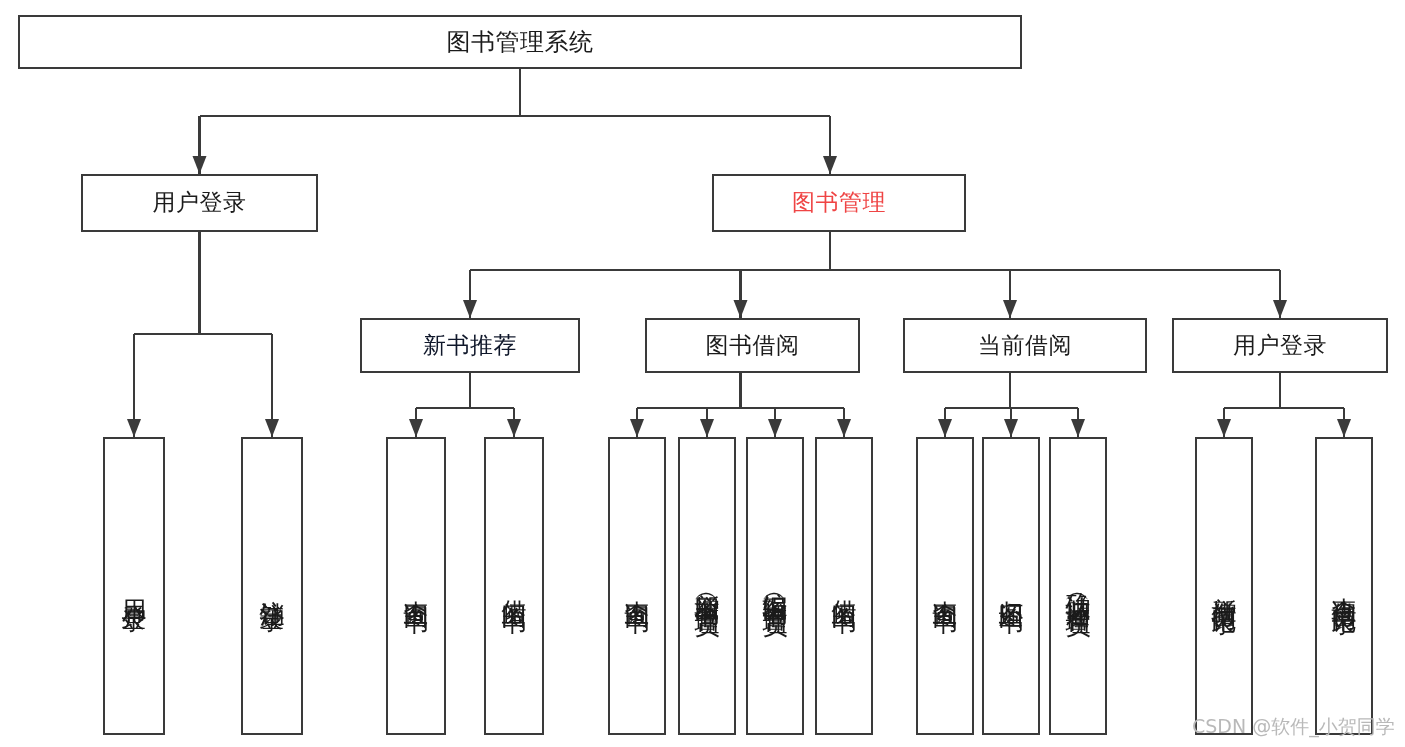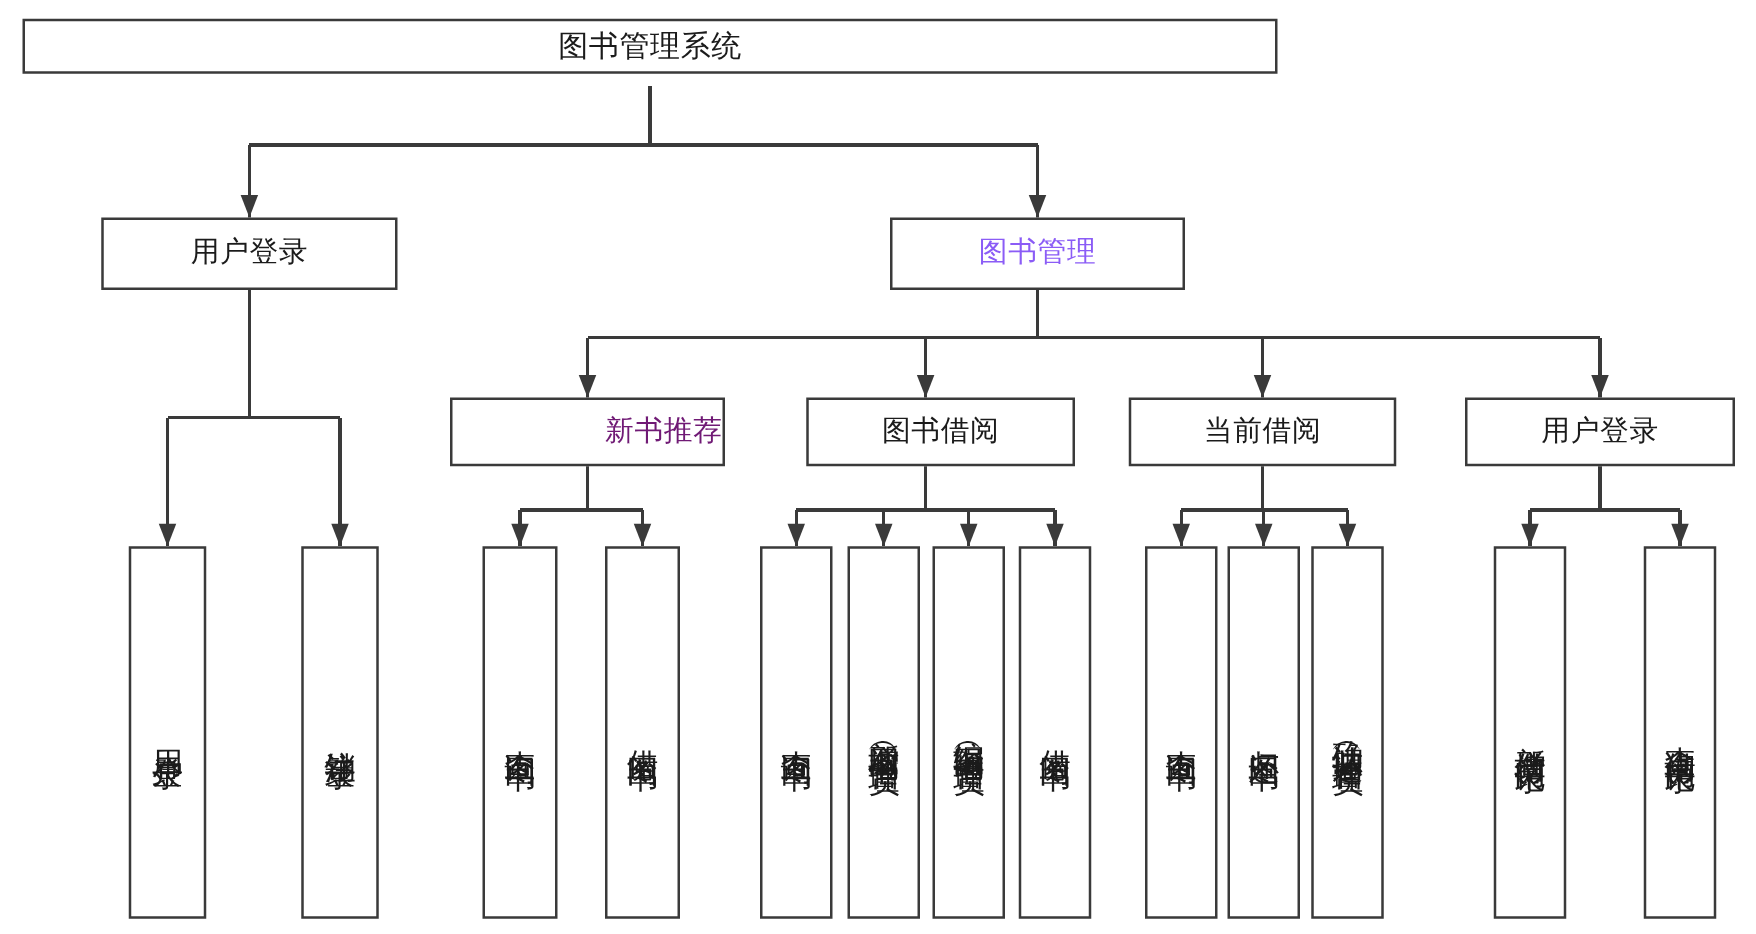--- a/index.html
+++ b/index.html
@@ -124,36 +124,36 @@
       <line x1="1078" y1="408" x2="1078" y2="437" stroke="#3a3a3a" stroke-width="2.5" shape-rendering="crispEdges"></line>
       <path d="M 1071 419 L 1085 419 L 1078 437 Z" fill="#3a3a3a"></path>
       <line x1="1280" y1="373" x2="1280" y2="408" stroke="#3a3a3a" stroke-width="2.5" shape-rendering="crispEdges"></line>
       <line x1="1224" y1="408" x2="1344" y2="408" stroke="#3a3a3a" stroke-width="2.5" shape-rendering="crispEdges"></line>
       <line x1="1224" y1="408" x2="1224" y2="437" stroke="#3a3a3a" stroke-width="2.5" shape-rendering="crispEdges"></line>
       <path d="M 1217 419 L 1231 419 L 1224 437 Z" fill="#3a3a3a"></path>
       <line x1="1344" y1="408" x2="1344" y2="437" stroke="#3a3a3a" stroke-width="2.5" shape-rendering="crispEdges"></line>
       <path d="M 1337 419 L 1351 419 L 1344 437 Z" fill="#3a3a3a"></path>
     </svg>
   <div id="nodes">
-      <div class="node h root" style="left: 18px; top: 15px; width: 1004px; height: 44px; border-color: rgb(58, 58, 58); background: rgb(255, 255, 255); color: rgb(27, 27, 27);">
+      <div class="node h root" style="left: 18px; top: 15px; width: 1004px; height: 54px; border-color: rgb(58, 58, 58); background: rgb(255, 255, 255); color: rgb(27, 27, 27);">
         <span class="label">图书管理系统</span>
       </div>
       <div class="node h" style="left: 81px; top: 174px; width: 237px; height: 58px; border-color: rgb(58, 58, 58); background: rgb(255, 255, 255); color: rgb(27, 27, 27);">
         <span class="label">用户登录</span>
       </div>
-      <div class="node h" style="left: 712px; top: 174px; width: 236px; height: 58px; border-color: rgb(58, 58, 58); background: rgb(255, 255, 255); color: #8b5cf6;">
+      <div class="node h" style="left: 712px; top: 174px; width: 254px; height: 58px; border-color: rgb(58, 58, 58); background: rgb(255, 255, 255); color: #ef4444;">
         <span class="label">图书管理</span>
       </div>
-      <div class="node h" style="left: 360px; top: 318px; width: 220px; height: 55px; border-color: rgb(58, 58, 58); background: rgb(255, 255, 255); color: #701a75; justify-content: flex-end;">
+      <div class="node h" style="left: 360px; top: 318px; width: 220px; height: 55px; border-color: rgb(58, 58, 58); background: rgb(255, 255, 255); color: #0f172a;">
         <span class="label">新书推荐</span>
       </div>
       <div class="node h" style="left: 633px; top: 318px; width: 215px; height: 55px; border-color: rgb(58, 58, 58); background: rgb(255, 255, 255); color: rgb(27, 27, 27); margin-left: 12px;">
         <span class="label">图书借阅</span>
       </div>
-      <div class="node h" style="left: 903px; top: 318px; width: 214px; height: 55px; border-color: rgb(58, 58, 58); background: rgb(255, 255, 255); color: rgb(27, 27, 27);">
+      <div class="node h" style="left: 903px; top: 318px; width: 244px; height: 55px; border-color: rgb(58, 58, 58); background: rgb(255, 255, 255); color: rgb(27, 27, 27);">
         <span class="label">当前借阅</span>
       </div>
       <div class="node h" style="left: 1172px; top: 318px; width: 216px; height: 55px; border-color: rgb(58, 58, 58); background: rgb(255, 255, 255); color: rgb(27, 27, 27);">
         <span class="label">用户登录</span>
       </div>
       <div class="node v" style="left: 103px; top: 437px; width: 62px; height: 298px; border-color: rgb(58, 58, 58); background: rgb(255, 255, 255); color: rgb(27, 27, 27); align-items: center;">
         <span class="label">用户登录</span>
       </div>
       <div class="node v" style="left: 241px; top: 437px; width: 62px; height: 298px; border-color: rgb(58, 58, 58); background: rgb(255, 255, 255); color: rgb(27, 27, 27); align-items: center;">
         <span class="label">注销登录</span>
@@ -185,13 +185,14 @@
       <div class="node v" style="left: 1049px; top: 437px; width: 58px; height: 298px; border-color: rgb(58, 58, 58); background: rgb(255, 255, 255); color: rgb(27, 27, 27); align-items: center;">
         <span class="label">确认归还（管理员）</span>
       </div>
       <div class="node v" style="left: 1195px; top: 437px; width: 58px; height: 298px; border-color: rgb(58, 58, 58); background: rgb(255, 255, 255); color: rgb(27, 27, 27); align-items: center;">
         <span class="label">新增借阅记录</span>
       </div>
       <div class="node v" style="left: 1315px; top: 437px; width: 58px; height: 298px; border-color: rgb(58, 58, 58); background: rgb(255, 255, 255); color: rgb(27, 27, 27); align-items: center;">
         <span class="label">查询借阅记录</span>
       </div>
     </div>
+  <div class="watermark" style="left: 1192px; top: 714px;">CSDN @软件_小贺同学</div>
 </div>
 
 </body></html>

